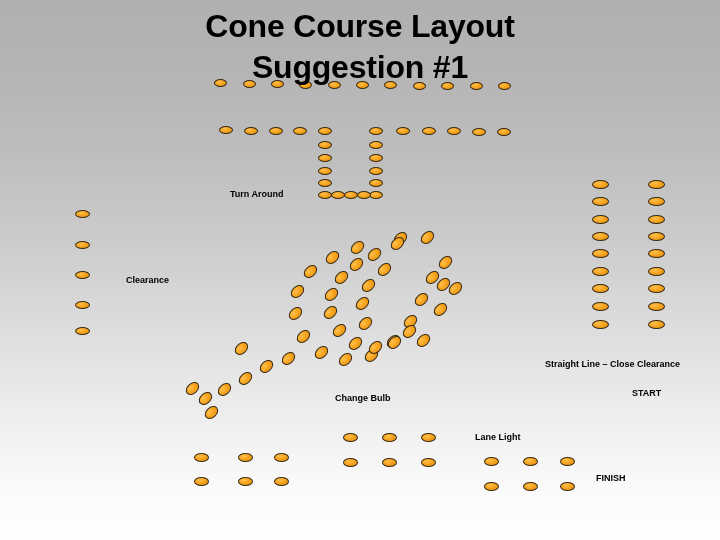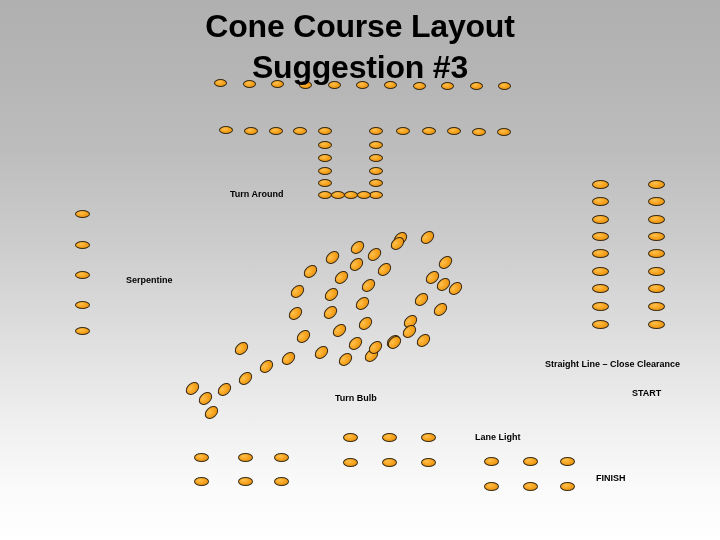--- a/index.html
+++ b/index.html
@@ -57,21 +57,21 @@
     white-space: nowrap;
     z-index: 6;
   }
 </style>
 </head>
 <body>
 
 <div id="slide">
 
   <div id="title">Cone Course Layout
-Suggestion #3</div>
+Suggestion #1</div>
 
   <div id="cone-layer">
       <div style="position: absolute; left: 0px; top: 0px;">
         <div class="cone" style="width: 13px; height: 8px; left: 213.5px; top: 79px;"></div>
         <div class="cone" style="width: 13px; height: 8px; left: 242.5px; top: 80px;"></div>
         <div class="cone" style="width: 13px; height: 8px; left: 270.5px; top: 80px;"></div>
         <div class="cone" style="width: 13px; height: 8px; left: 298.5px; top: 81px;"></div>
         <div class="cone" style="width: 13px; height: 8px; left: 327.5px; top: 81px;"></div>
         <div class="cone" style="width: 13px; height: 8px; left: 355.5px; top: 81px;"></div>
         <div class="cone" style="width: 13px; height: 8px; left: 383.5px; top: 81px;"></div>
@@ -212,21 +212,21 @@
         <div class="cone" style="width: 15px; height: 9px; left: 483.5px; top: 456.5px;"></div>
         <div class="cone" style="width: 15px; height: 9px; left: 522.5px; top: 456.5px;"></div>
         <div class="cone" style="width: 15px; height: 9px; left: 559.5px; top: 456.5px;"></div>
         <div class="cone" style="width: 15px; height: 9px; left: 483.5px; top: 481.5px;"></div>
         <div class="cone" style="width: 15px; height: 9px; left: 522.5px; top: 481.5px;"></div>
         <div class="cone" style="width: 15px; height: 9px; left: 559.5px; top: 481.5px;"></div>
       </div>
     </div>
   <div id="label-layer">
       <div class="label" style="left: 230px; top: 189px;">Turn Around</div>
-      <div class="label" style="left: 126px; top: 275px;">Serpentine</div>
+      <div class="label" style="left: 126px; top: 275px;">Clearance</div>
       <div class="label" style="left: 545px; top: 359px;">Straight Line – Close Clearance</div>
       <div class="label" style="left: 632px; top: 388px;">START</div>
-      <div class="label" style="left: 335px; top: 393px;">Turn Bulb</div>
+      <div class="label" style="left: 335px; top: 393px;">Change Bulb</div>
       <div class="label" style="left: 475px; top: 432px;">Lane Light</div>
       <div class="label" style="left: 596px; top: 473px;">FINISH</div>
     </div>
 
 </div>
 
 </body></html>

